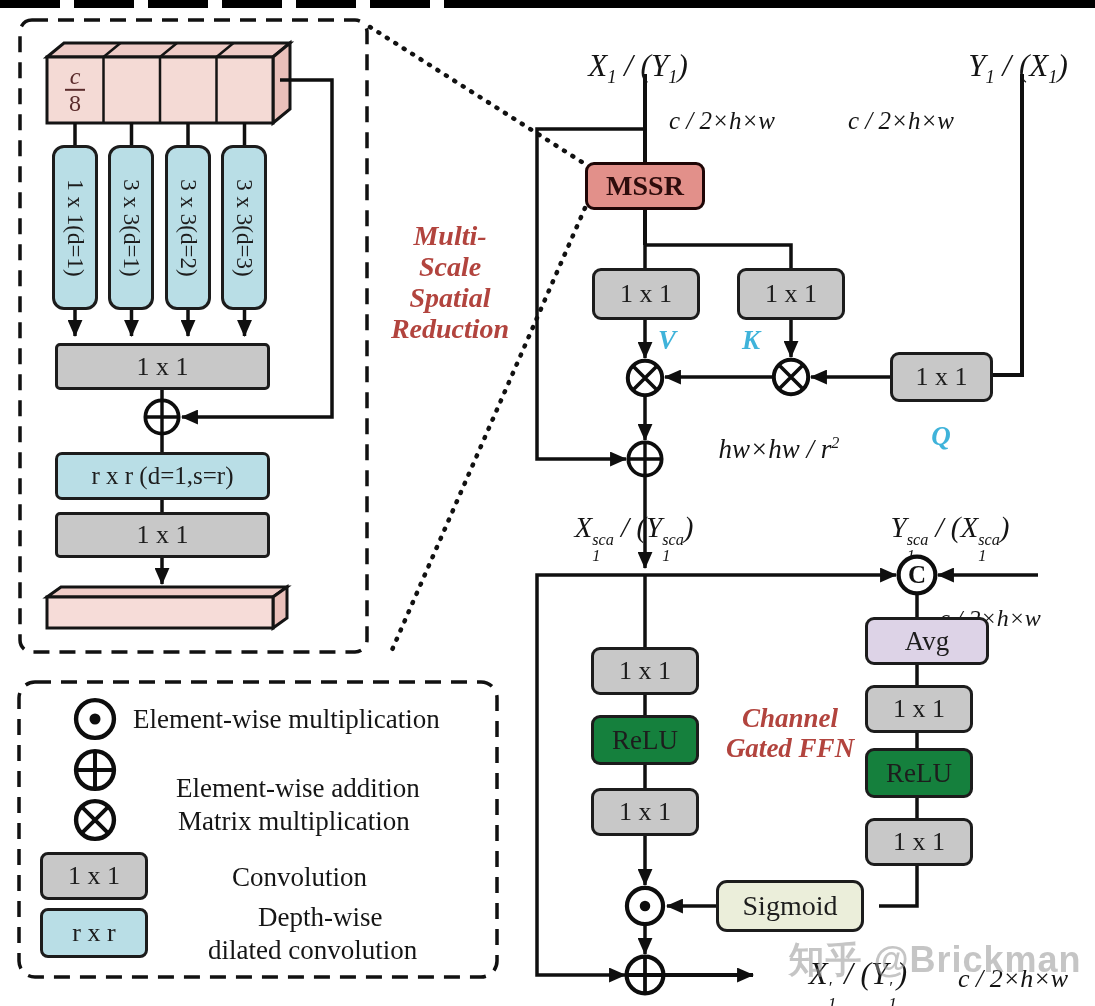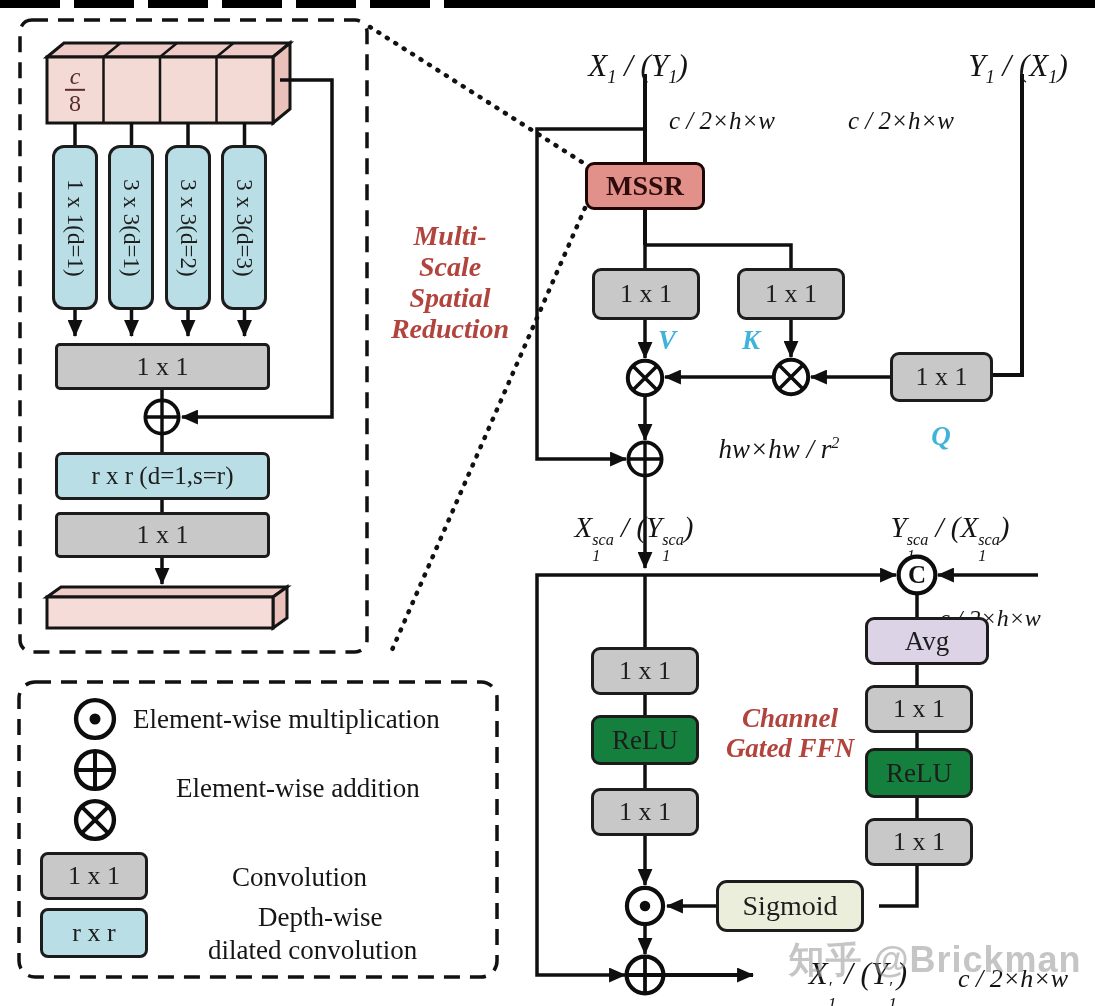--- a/index.html
+++ b/index.html
@@ -166,20 +166,21 @@
     </svg>
   </div>
   <div class="legend-label" style="left:176px;top:757px;margin-top:16px;">Element-wise addition</div>
 
   <div class="op" style="left:95px;top:820px;width:44px;height:44px;">
     <svg width="44" height="44" viewBox="0 0 40 40">
       <circle cx="20" cy="20" r="17.2" fill="#fff" stroke="#0d0d0d" stroke-width="4"></circle>
       <path d="M8 8 L32 32 M32 8 L8 32" stroke="#0d0d0d" stroke-width="3.6"></path>
     </svg>
   </div>
+  <div class="legend-label" style="left:178px;top:806px;">Matrix multiplication</div>
 
   <div class="box gray" style="left:40px;top:852px;width:108px;height:48px;border-radius:8px;">1 x 1</div>
   <div class="legend-label" style="left:232px;top:862px;">Convolution</div>
 
   <div class="box blue" style="left:40px;top:908px;width:108px;height:50px;border-radius:8px;">r x r</div>
   <div class="legend-label" style="left:238px;top:902px;margin-left:20px;">Depth-wise</div>
   <div class="legend-label" style="left:208px;top:935px;">dilated convolution</div>
 
   <div class="mathlabel" style="left:638px;top:52px;font-size:31px;"><span>X</span><sub>1</sub><span> / (</span><span>Y</span><sub>1</sub><span>)</span></div>
   <div class="mathlabel" style="left:1018px;top:52px;font-size:31px;"><span>Y</span><sub>1</sub><span> / (</span><span>X</span><sub>1</sub><span>)</span></div>

